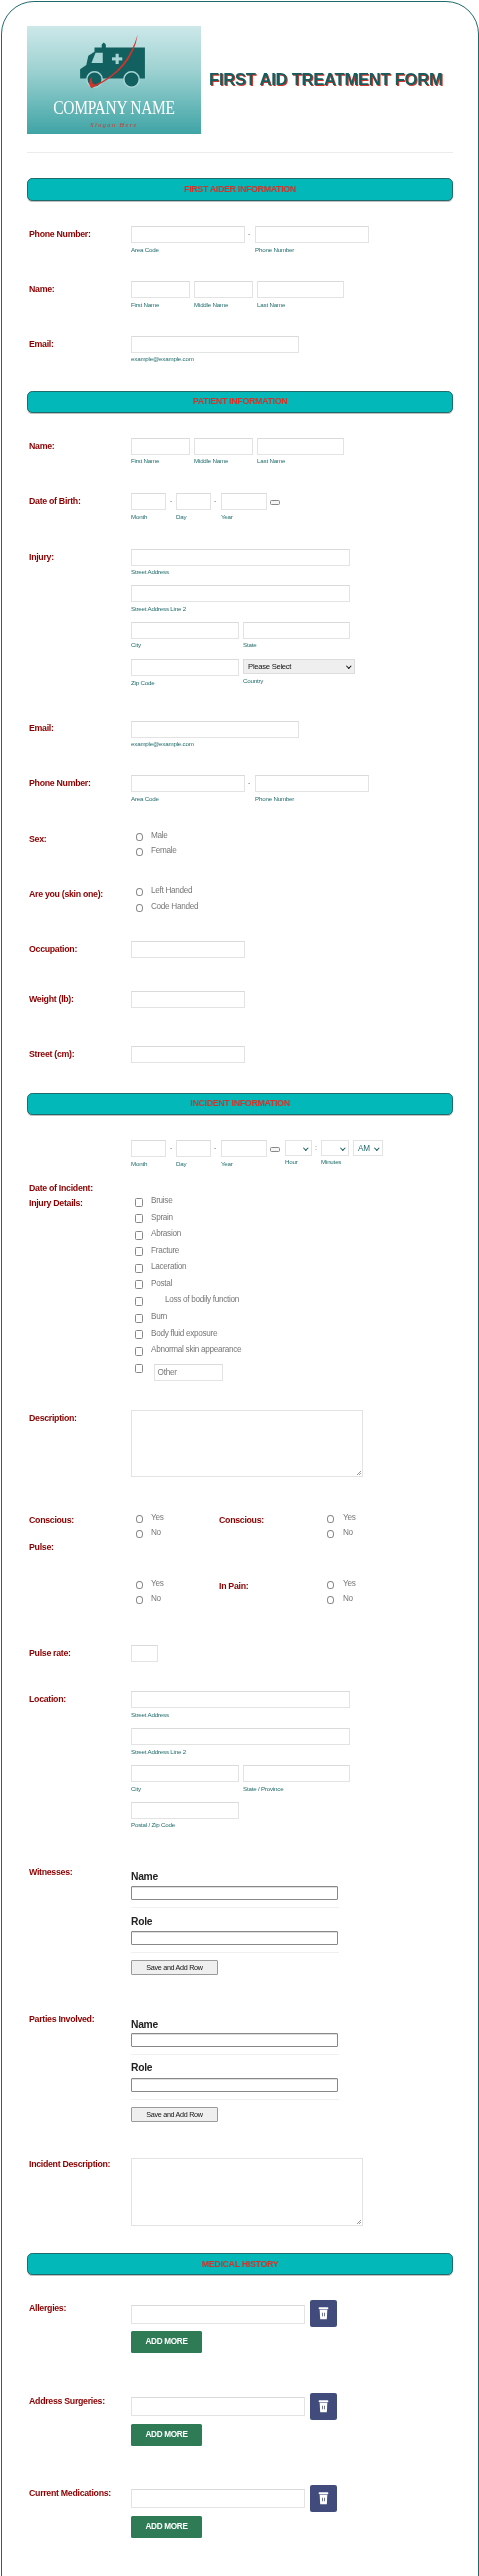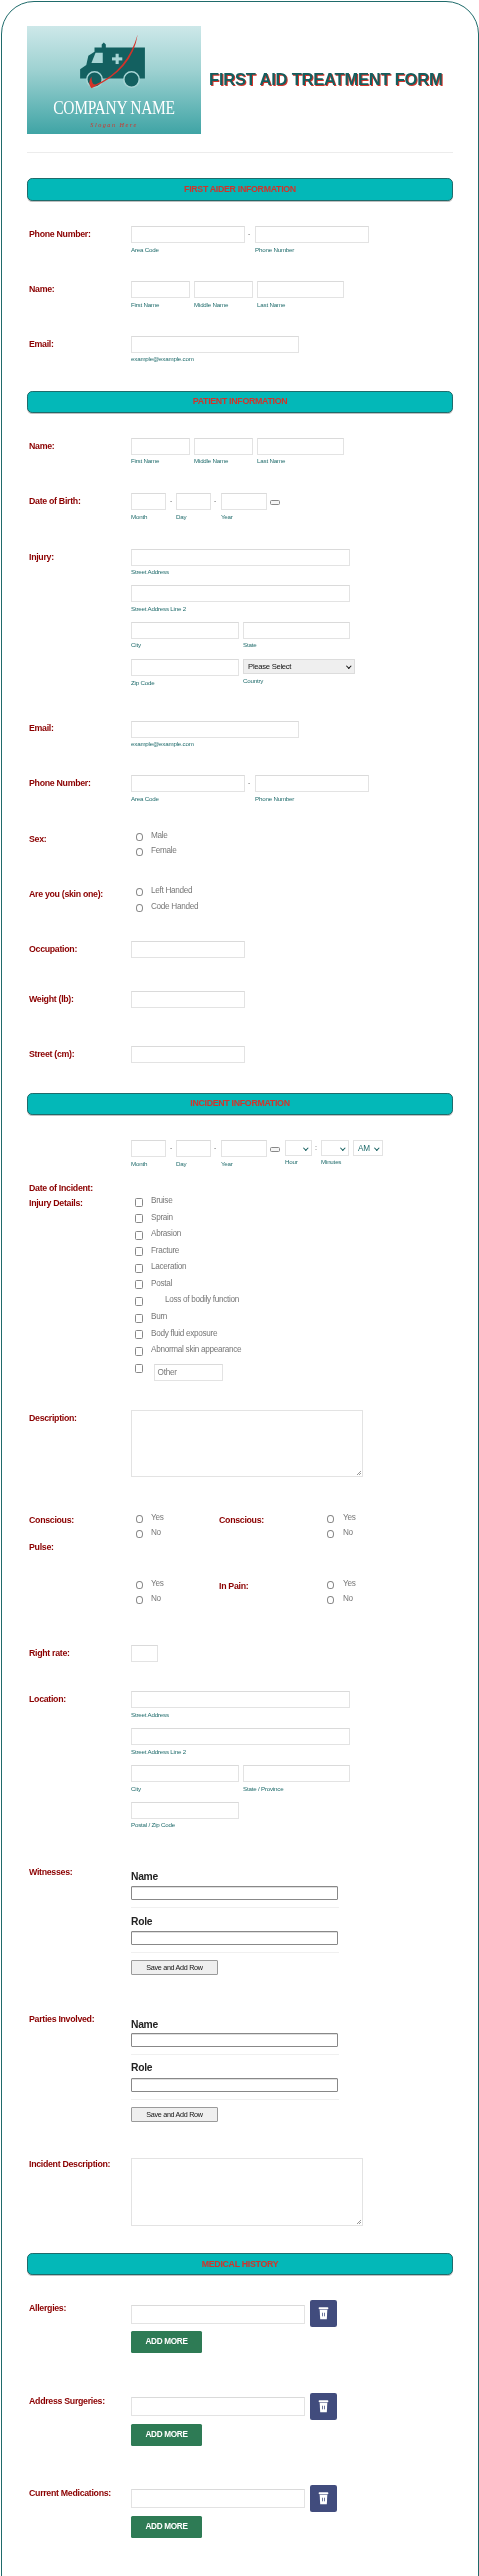--- a/index.html
+++ b/index.html
@@ -217,21 +217,21 @@
 <div class="abs radio" style="left:136px;top:1581px"></div>
 <div class="abs opt" style="left:151px;top:1579px">Yes</div>
 <div class="abs radio" style="left:136px;top:1596px"></div>
 <div class="abs opt" style="left:151px;top:1594px">No</div>
 <div class="abs label" style="left:219px;top:1581px">In Pain:</div>
 <div class="abs radio" style="left:327px;top:1581px"></div>
 <div class="abs opt" style="left:343px;top:1579px">Yes</div>
 <div class="abs radio" style="left:327px;top:1596px"></div>
 <div class="abs opt" style="left:343px;top:1594px">No</div>
 
-<div class="abs label" style="top:1648px">Right rate:</div>
+<div class="abs label" style="top:1648px">Pulse rate:</div>
 <div class="abs input" style="left:131px;top:1645px;width:27px;height:16.5px"></div>
 
 <div class="abs label" style="top:1694px">Location:</div>
 <div class="abs input" style="left:131px;top:1691px;width:219px;height:16.5px"></div>
 <div class="abs sub" style="left:131px;top:1711px">Street Address</div>
 <div class="abs input" style="left:131px;top:1728px;width:219px;height:16.5px"></div>
 <div class="abs sub" style="left:131px;top:1748px">Street Address Line 2</div>
 <div class="abs input" style="left:131px;top:1765px;width:108px;height:16.5px"></div>
 <div class="abs input" style="left:243px;top:1765px;width:107px;height:16.5px"></div>
 <div class="abs sub" style="left:131px;top:1785px">City</div>

